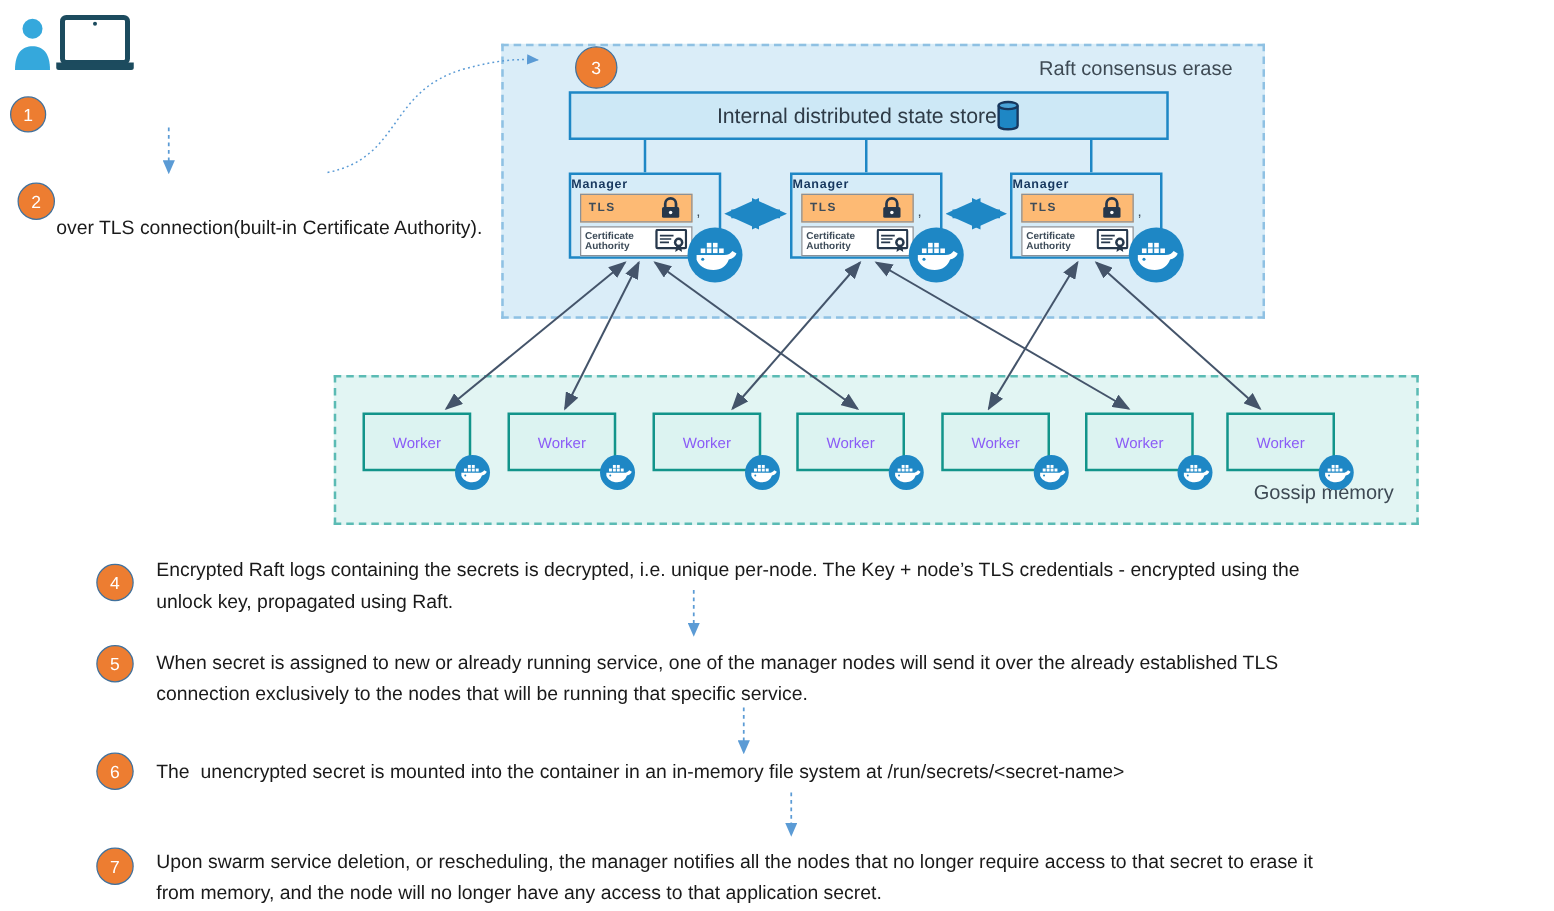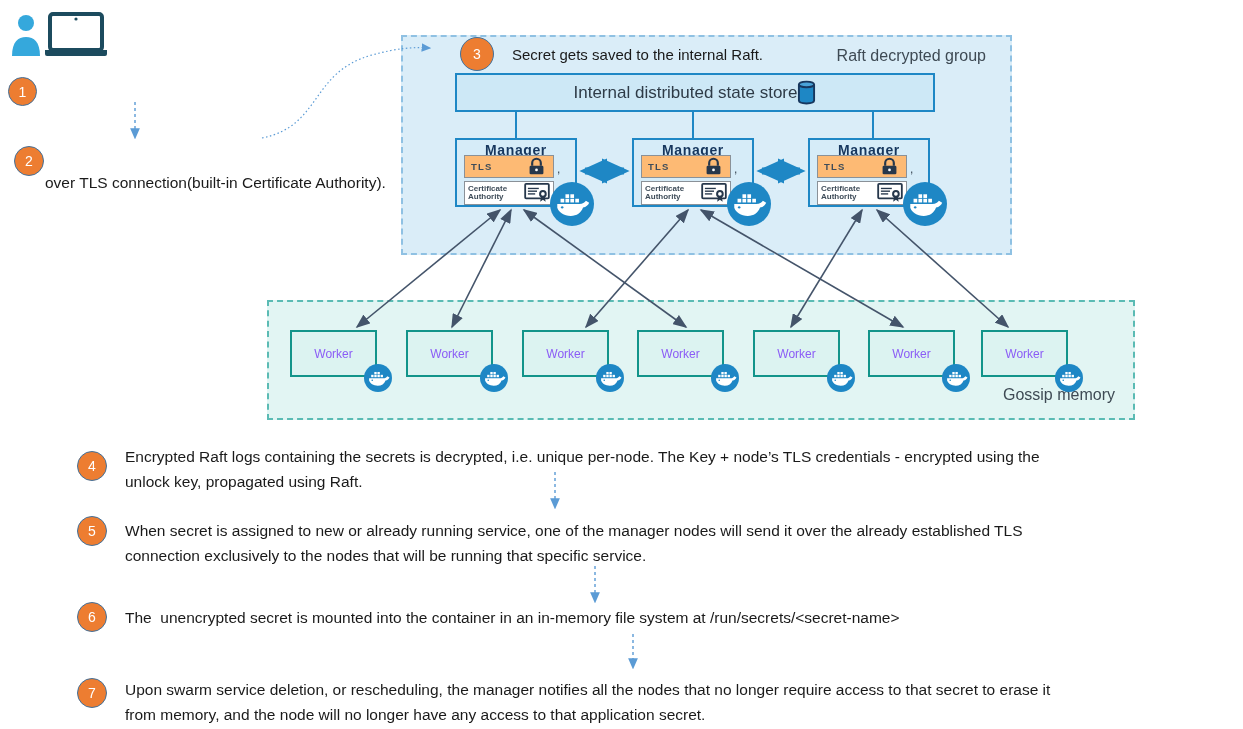--- a/index.html
+++ b/index.html
@@ -29,21 +29,21 @@
     background:var(--gossip_fill);border:2px dashed var(--gossip_border)}
   .zone-label{position:absolute;color:var(--label_navy);font-size:16px;white-space:pre}
   
   .store-box{position:absolute;left:455px;top:73px;width:480px;height:39px;
     background:var(--store_fill);border:2px solid var(--manager_border);
     display:flex;align-items:center;justify-content:center;gap:0}
   .store-label{color:#2E3B47;font-size:17px}
   
   .manager{position:absolute;top:138px;width:122px;height:69px;
     background:var(--manager_fill);border:2.5px solid var(--manager_border)}
-  .manager-title{text-align:center;font-size:14px;font-weight:bold;
+  .manager-title{font-size:10px;font-weight:bold;
     color:#17375E;letter-spacing:.6px;margin-top:2px}
   .tls-box{position:absolute;left:7px;top:15px;width:90px;height:23px;background:#fdba74;
     border:1.5px solid #8A9198;display:flex;align-items:center;
     justify-content:space-between;padding:0 6px}
   .tls-label{font-size:9.5px;font-weight:bold;color:#3E4C59;letter-spacing:1.2px}
   .tls-comma{position:absolute;left:100px;top:22px;font-size:12px;color:#3E4C59}
   .ca-box{position:absolute;left:7px;top:41px;width:90px;height:24px;background:#fff;
     border:1.5px solid #8A9198;display:flex;align-items:center;
     justify-content:space-between;padding:0 3px}
   .ca-label{font-size:8px;line-height:8.5px;font-weight:bold;color:#3E4C59}
@@ -109,21 +109,21 @@
     <circle cx="20" cy="11" r="8" fill="#35A8DC"></circle>
     <path d="M6 44 c0-14 6-19 14-19 s14 5 14 19 z" fill="#35A8DC"></path>
   </svg>
   <svg class="abs" style="left:44px;top:12px" width="68" height="50">
     <rect x="6" y="2" width="52" height="36" rx="3" fill="#fff" stroke="#1C4B5E" stroke-width="4"></rect>
     <circle cx="32" cy="7" r="1.6" fill="#1C4B5E"></circle>
     <path d="M1 38 h62 v4 a2 2 0 0 1 -2 2 h-58 a2 2 0 0 1 -2 -2 z" fill="#1C4B5E"></path>
   </svg>
 
   <div class="raft-box">
-    <span class="zone-label" style="right:24px;top:10px">Raft decrypted group</span>
+    <span class="zone-label" style="right:24px;top:10px">Raft consensus erase</span>
   </div>
   <div class="gossip-box">
     <span class="zone-label" style="right:18px;bottom:14px">Gossip memory</span>
   </div>
 
   <svg class="layer">
     <defs>
       <marker id="mDark" markerWidth="9" markerHeight="7" refX="8" refY="3.5" orient="auto-start-reverse">
         <path d="M0 0 L9 3.5 L0 7 z" class="mdark"></path>
       </marker>
@@ -291,21 +291,20 @@
     </div>
 
   <div class="badge" style="left:14px;top:146px;width:30px;height:30px">
       <span>2</span>
     </div>
   <div class="step-text" style="left:45px;top:146px"><br><span>over TLS connection(built-in Certificate Authority).</span></div>
 
   <div class="badge" style="left:460px;top:37px;width:34px;height:34px">
       <span>3</span>
     </div>
-  <div class="step-text" style="left:512px;top:43px;font-size:15px">Secret gets saved to the internal Raft.</div>
 
   <div class="badge" style="left:77px;top:451px;width:30px;height:30px">
       <span>4</span>
     </div>
   <div class="step-text" style="left:125px;top:445px"><span>Encrypted Raft logs containing the secrets is decrypted, i.e. unique per-node. The Key + node’s TLS credentials - encrypted using the</span><br><span>unlock key, propagated using Raft.</span></div>
 
   <div class="badge" style="left:77px;top:516px;width:30px;height:30px">
       <span>5</span>
     </div>
   <div class="step-text" style="left:125px;top:519px"><span>When secret is assigned to new or already running service, one of the manager nodes will send it over the already established TLS</span><br><span>connection exclusively to the nodes that will be running that specific service.</span></div>

